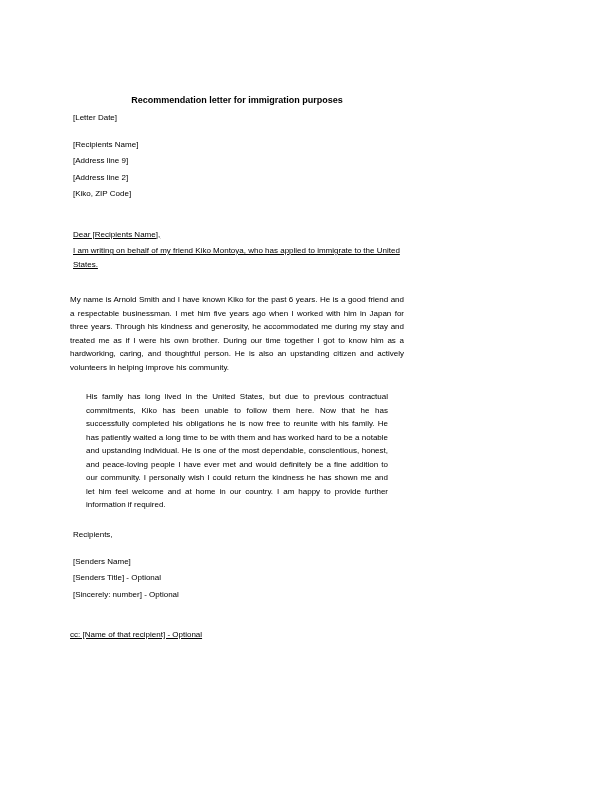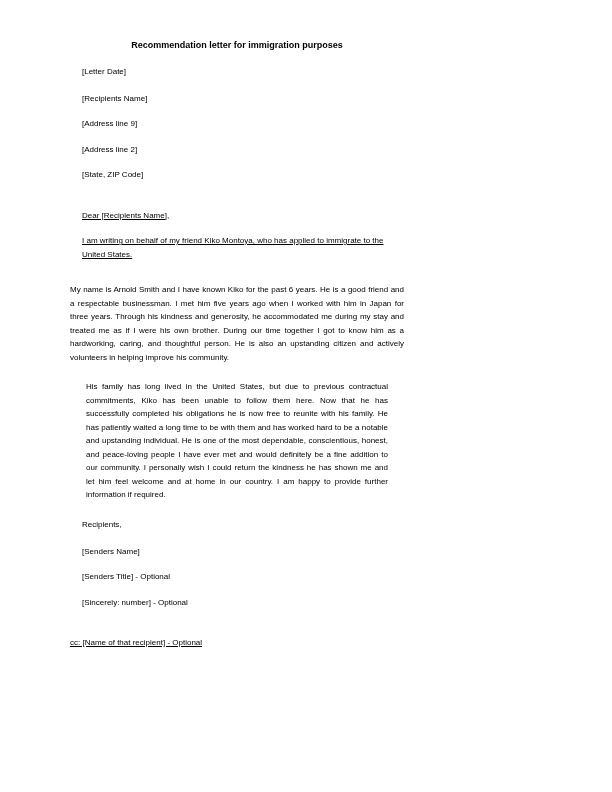--- a/index.html
+++ b/index.html
@@ -6,35 +6,35 @@
     margin: 0;
     padding: 0;
     background: #ffffff;
   }
   .page {
     position: relative;
     width: 508px;
     height: 792px;
     background: #ffffff;
     box-sizing: border-box;
-    padding: 39px 104px 0 70px;
+    padding: 94px 104px 0 70px;
     font-family: "Liberation Sans", "DejaVu Sans", sans-serif;
     font-size: 8px;
     line-height: 13.5px;
     color: #000000;
     overflow: hidden;
   }
   .title {
     margin: 0;
     font-size: 9px;
     font-weight: bold;
     text-align: center;
     line-height: 13.5px;
   }
-  .line { margin: 12px; }
+  .line { margin: 3px; }
   .block { margin: 13.5px 0 0 0; }
   .block-2gap { margin: 27px 0 0 0; text-decoration: underline; }
   .para {
     margin: 22px 0 0 0;
     text-align: justify;
   }
   .para-tight { margin: 16px; text-align: justify; }
 </style>
 </head>
 <body>
@@ -42,21 +42,21 @@
 <div class="page">
 
   <h1 class="title">Recommendation letter for immigration purposes</h1>
 
   <div class="line">[Letter Date]</div>
 
   <div class="block">
     <div class="line">[Recipients Name]</div>
     <div class="line">[Address line 9]</div>
     <div class="line">[Address line 2]</div>
-    <div class="line">[State, ZIP Code]</div>
+    <div class="line">[Kiko, ZIP Code]</div>
   </div>
 
 
   <div class="block-2gap">
     <div class="line">Dear [Recipients Name],</div>
     <div class="line">I am writing on behalf of my friend Kiko Montoya, who has applied to immigrate to the United States.</div>
   </div>
 
   <p class="para">My name is Arnold Smith and I have known Kiko for the past 6 years. He is a good friend and a respectable businessman. I met him five years ago when I worked with him in Japan for three years. Through his kindness and generosity, he accommodated me during my stay and treated me as if I were his own brother. During our time together I got to know him as a hardworking, caring, and thoughtful person. He is also an upstanding citizen and actively volunteers in helping improve his community.</p>
 

